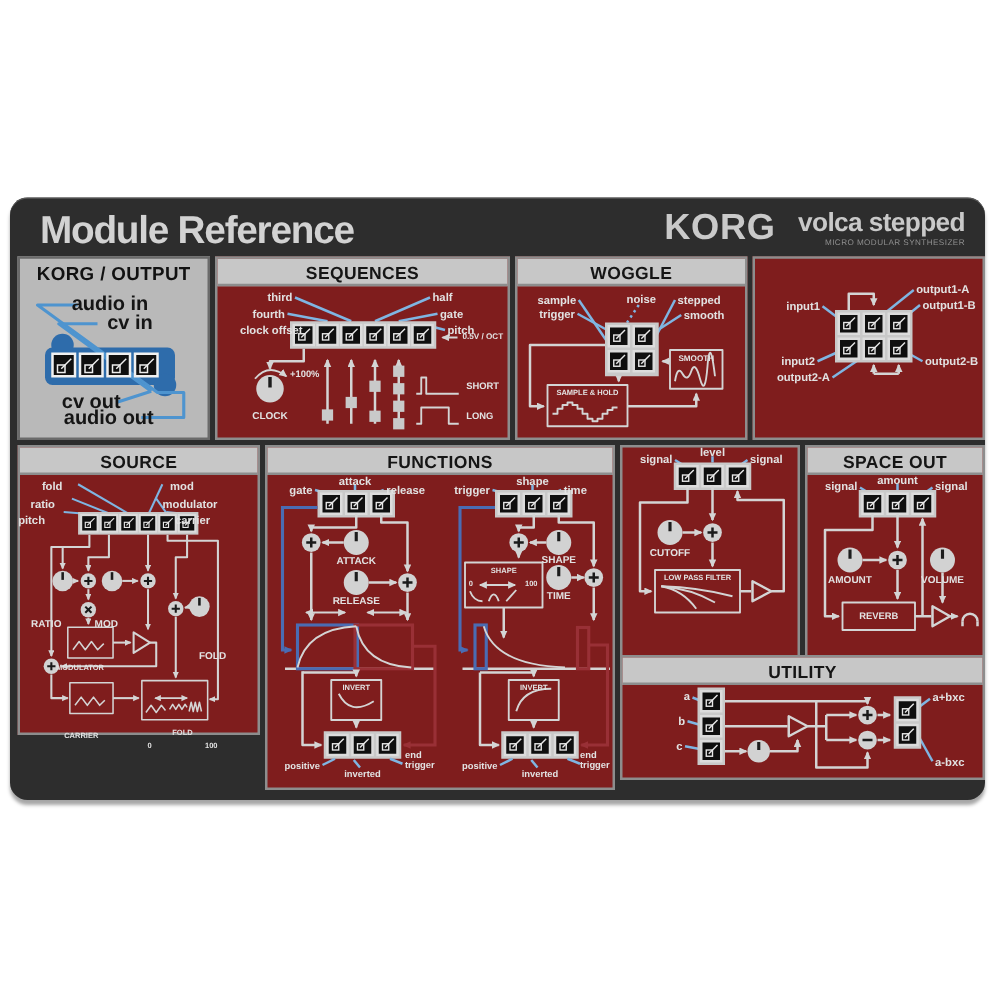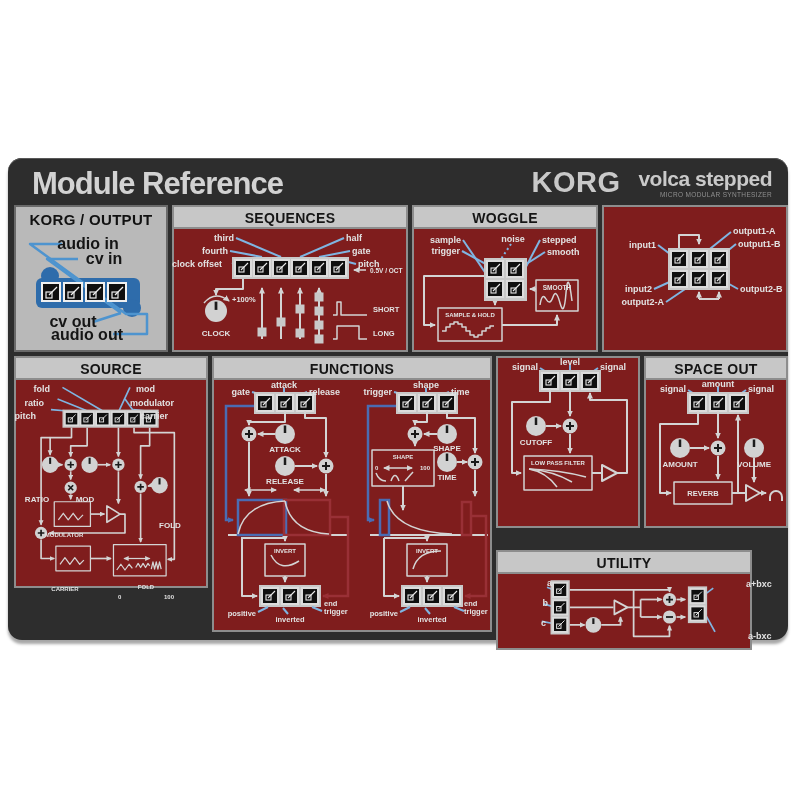--- a/index.html
+++ b/index.html
@@ -141,21 +141,21 @@
           <rect x="140.5" y="63.5" width="9" height="9"></rect>
               <rect x="140.5" y="77.5" width="9" height="9"></rect>
           <rect x="140.5" y="91.5" width="9" height="9"></rect>
               <rect x="140.5" y="105.5" width="9" height="9"></rect>
         </g>
         <path class="w15" d="M159,86 H163 V73 H167 V86 H193"></path>
         <path class="w15" d="M159,110 H163 V97 H185 V110 H193"></path>
       </svg>
       <span class="lbl r" style="left:60px;top:9px">third</span>
       <span class="lbl r" style="left:54px;top:22px">fourth</span>
-      <span class="lbl r" style="left:48px;top:35px">clock offset</span>
+      <span class="lbl r" style="left:68px;top:35px">clock offset</span>
       <span class="lbl l" style="left:172px;top:9px">half</span>
       <span class="lbl l" style="left:178px;top:22px">gate</span>
       <span class="lbl l" style="left:184px;top:35px">pitch</span>
       <span class="lbl l xs" style="left:196px;top:41px">0.5V / OCT</span>
       <span class="lbl l s75" style="left:58px;top:70px">+100%</span>
       <span class="lbl c sm" style="left:42px;top:104px">CLOCK</span>
       <span class="lbl l s75" style="left:199px;top:80px">SHORT</span>
       <span class="lbl l s75" style="left:199px;top:104px">LONG</span>
     </div>
   </div>
@@ -594,21 +594,21 @@
       </svg>
       <span class="lbl r" style="left:40px;top:9px">signal</span>
       <span class="lbl c" style="left:72px;top:4px">amount</span>
       <span class="lbl l" style="left:102px;top:9px">signal</span>
       <span class="lbl c sm" style="left:34px;top:84px">AMOUNT</span>
       <span class="lbl c sm" style="left:108px;top:84px">VOLUME</span>
       <span class="lbl c s75" style="left:57px;top:113px">REVERB</span>
     </div>
   </div>
 
-  <div class="sec" style="left:488px;top:392px;width:256px;height:100px">
+  <div class="sec" style="left:488px;top:366px;width:292px;height:100px">
     <div class="sec-h">UTILITY</div>
     <div class="sec-b">
       <svg class="diag" viewBox="0 0 288 72">
         <defs>
           <marker id="aw-ut" markerWidth="8" markerHeight="8" refX="5.5" refY="3" orient="auto-start-reverse" markerUnits="userSpaceOnUse">
                 <path d="M0,0L6.5,3L0,6Z" fill="#d4d4d4"></path>
               </marker>
           <g id="jk-ut">
                 <rect width="16" height="16" fill="#0f0f0f" stroke="#dcdcdc" stroke-width="2"></rect>
             <rect x="4" y="7" width="5" height="5" fill="none" stroke="#e8e8e8" stroke-width="1.1"></rect>

